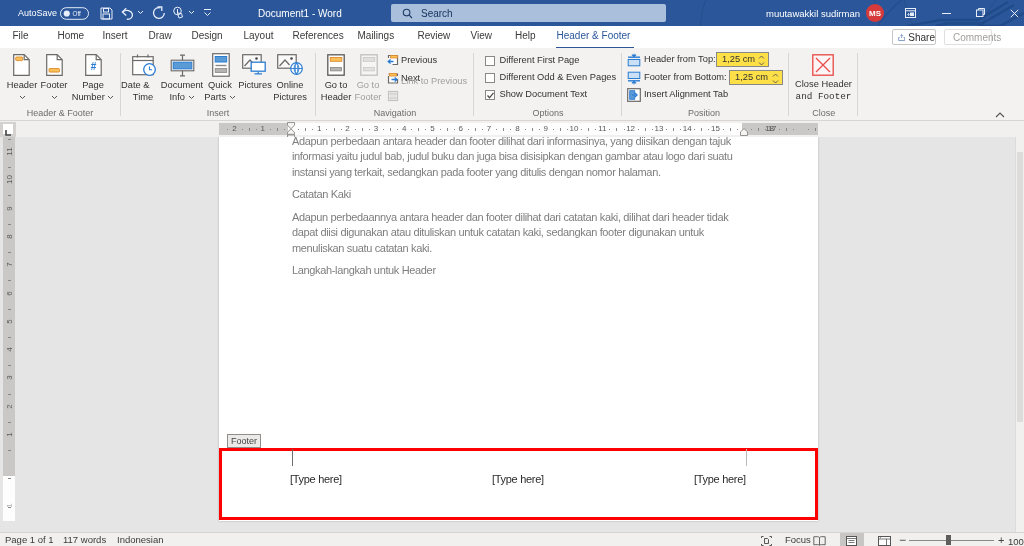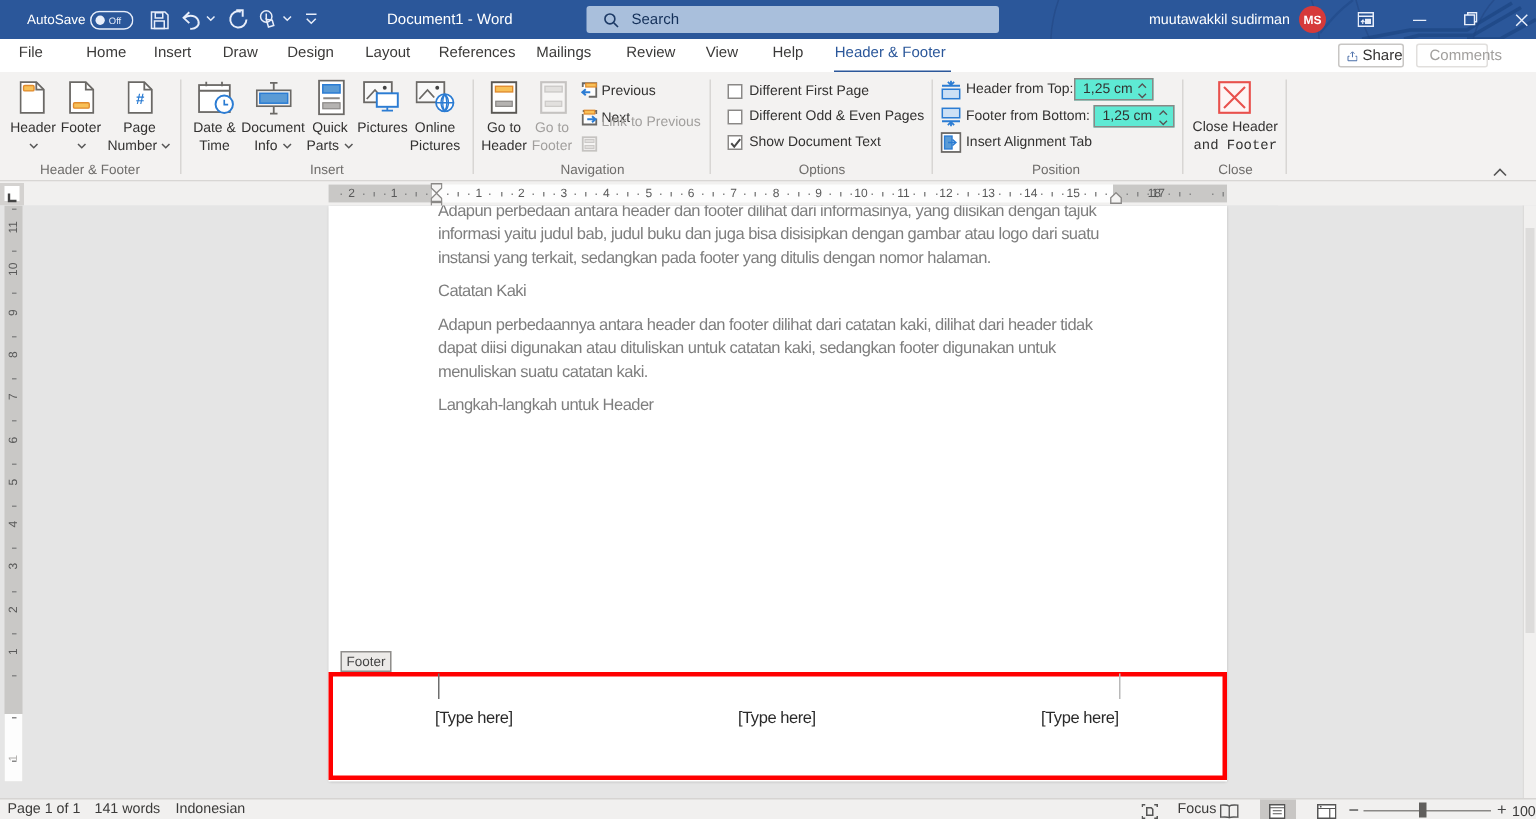--- a/index.html
+++ b/index.html
@@ -24,21 +24,21 @@
   .topbtn { position:absolute; top:3px; height:16px; border:1px solid #c8c6c4; border-radius:2px; display:flex; align-items:center; font-size:10px; background:#fff; }
 
   
   #ribbon { left:0; top:48px; width:1024px; height:73px; background:#f3f2f1; border-bottom:1px solid #d8d6d4; }
   .sep { position:absolute; top:53px; width:1px; height:63px; background:#d8d6d4; }
   .glabel { position:absolute; top:108px; font-size:9px; color:#6e6c6a; width:120px; text-align:center; }
   .smalltxt { position:absolute; font-size:9.3px; color:#323130; white-space:nowrap; }
   .gray { color:#a19f9d !important; }
   .cb { position:absolute; width:10px; height:10px; border:1px solid #8a8886; background:#fff; }
   .cb svg { display:block; }
-  .spin { position:absolute; height:15px; background:#5eead4; border:1px solid #8a8886; font-size:9.3px; color:#323130; }
+  .spin { position:absolute; height:15px; background:#fde047; border:1px solid #8a8886; font-size:9.3px; color:#323130; }
 
   
   #rulerrow { left:0; top:121px; width:1024px; height:16px; background:#f1f0ef; }
   #tabsel { left:0; top:1px; width:16px; height:15px; background:#d4d2d0; }
   #tabsel .inner { position:absolute; left:3px; top:2px; width:10px; height:10px; background:#fff; }
   #hruler { left:219px; top:2px; width:599px; height:12px; background:#fdfdfd; }
   .rmargin { position:absolute; top:0; height:12px; background:#c9c8c6; }
   .rnum { position:absolute; top:0; font-size:8px; color:#595959; line-height:12px; }
   .rtick { position:absolute; top:5px; width:1px; height:3px; background:#888; }
   .rdot { position:absolute; top:6px; width:1px; height:1px; background:#888; }
@@ -222,21 +222,21 @@
   <rect x="9.2" y="8.2" width="14" height="9" fill="#fff" stroke="#2b7cd3" stroke-width="1.3"></rect>
   <path d="M16.2 17.5 v2 M12.5 19.8 h7.5" stroke="#2b7cd3" stroke-width="1.2"></path>
 </svg>
 <svg class="abs" style="left:277px;top:54px;" width="27" height="21" viewBox="0 0 27 21">
   <rect x="0.7" y="0.7" width="18.5" height="13.5" fill="#f9f9f9" stroke="#6b6966" stroke-width="1.2"></rect>
   <path d="M2.5 12 l5.5 -6 4.5 5" fill="none" stroke="#6b6966" stroke-width="1.2"></path>
   <circle cx="14.5" cy="4.5" r="1.3" fill="#444"></circle>
   <circle cx="19.5" cy="14.5" r="5.8" fill="#fff" stroke="#2b7cd3" stroke-width="1.2"></circle>
   <path d="M13.7 14.5 h11.6 M19.5 8.7 a8 8 0 0 1 0 11.6 a8 8 0 0 1 0 -11.6 M19.5 8.7 a4.5 8 0 0 0 0 11.6 M19.5 8.7 a4.5 8 0 0 1 0 11.6" fill="none" stroke="#2b7cd3" stroke-width="0.9"></path>
 </svg>
-<div class="smalltxt" style="left:121px;top:80px;width:44px;text-align:center;">Date &amp;</div>
+<div class="smalltxt" style="left:121px;top:80px;width:44px;text-align:left;">Date &amp;</div>
 <div class="smalltxt" style="left:121px;top:91.5px;width:44px;text-align:center;">Time</div>
 <div class="smalltxt" style="left:152px;top:80px;width:60px;text-align:center;">Document</div>
 <div class="smalltxt" style="left:156px;top:91.5px;width:52px;text-align:center;">Info <svg width="7" height="5" viewBox="0 0 7 5">
       <path d="M1 1 l2.5 2.5 L6 1" fill="none" stroke="#555"></path>
     </svg></div>
 <div class="smalltxt" style="left:200px;top:80px;width:40px;text-align:center;">Quick</div>
 <div class="smalltxt" style="left:194px;top:91.5px;width:52px;text-align:center;">Parts <svg width="7" height="5" viewBox="0 0 7 5">
       <path d="M1 1 l2.5 2.5 L6 1" fill="none" stroke="#555"></path>
     </svg></div>
 <div class="smalltxt" style="left:231px;top:80px;width:48px;text-align:center;">Pictures</div>
@@ -489,21 +489,21 @@
   <div style="position:absolute;left:5px;top:341.4px;width:3px;height:1px;background:#888;"></div>
   <div style="position:absolute;left:5px;top:369.8px;width:3px;height:1px;background:#888;"></div>
   </div>
 </div>
 
 <div class="abs" style="left:1015px;top:137px;width:9px;height:395px;background:#f1f0ef;border-left:1px solid #dcdbda;"></div>
 <div class="abs" style="left:1017px;top:152px;width:6px;height:270px;background:#dddcdb;border-radius:0px;"></div>
 
 <div class="abs" id="statusbar">
   <div style="left:5px;">Page 1 of 1</div>
-  <div style="left:63px;">141 words</div>
+  <div style="left:63px;">117 words</div>
   <div style="left:117px;">Indonesian</div>
   <div style="left:775px;margin-left:10px;">Focus</div>
   <svg style="position:absolute;left:761px;top:2.5px;" width="11" height="10" viewBox="0 0 11 10">
     <path d="M0.5 2 v-1.5 h2 M8.5 0.5 h2 v1.5 M0.5 8 v1.5 h2 M8.5 9.5 h2 v-1.5" fill="none" stroke="#555"></path>
     <path d="M3.5 2.5 h3 l1 1 v4 h-4 z" fill="none" stroke="#555"></path>
   </svg>
   <svg style="position:absolute;left:813px;top:2.5px;" width="13" height="10" viewBox="0 0 13 10">
     <path d="M6.5 1.5 C5.5 0.5 4 0.5 0.8 0.8 v8 C4 8.5 5.5 8.5 6.5 9.2 C7.5 8.5 9 8.5 12.2 8.8 v-8 C9 0.5 7.5 0.5 6.5 1.5 z M6.5 1.5 v7.7" fill="none" stroke="#555" stroke-width="0.9"></path>
   </svg>
   <div style="position:absolute;left:840px;top:0;width:24px;height:14px;background:#c8c6c4;"></div>

